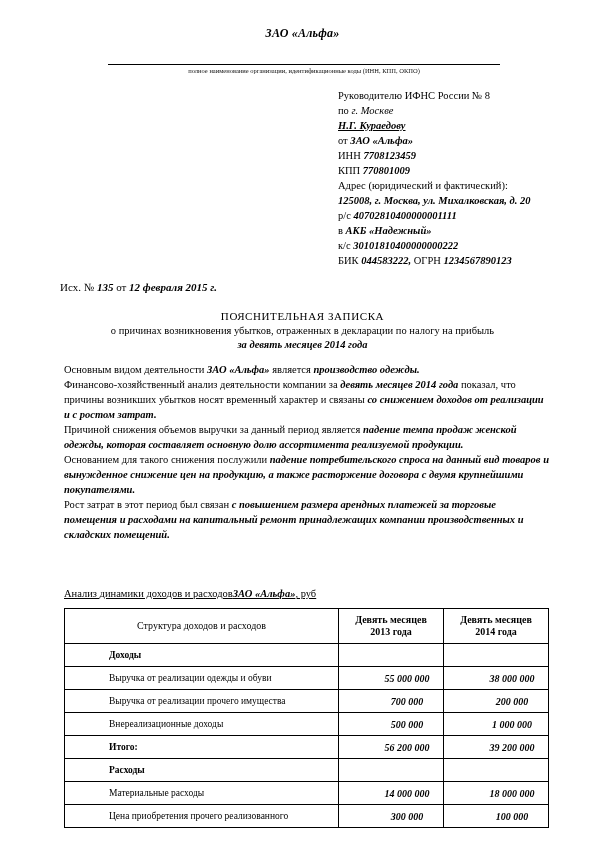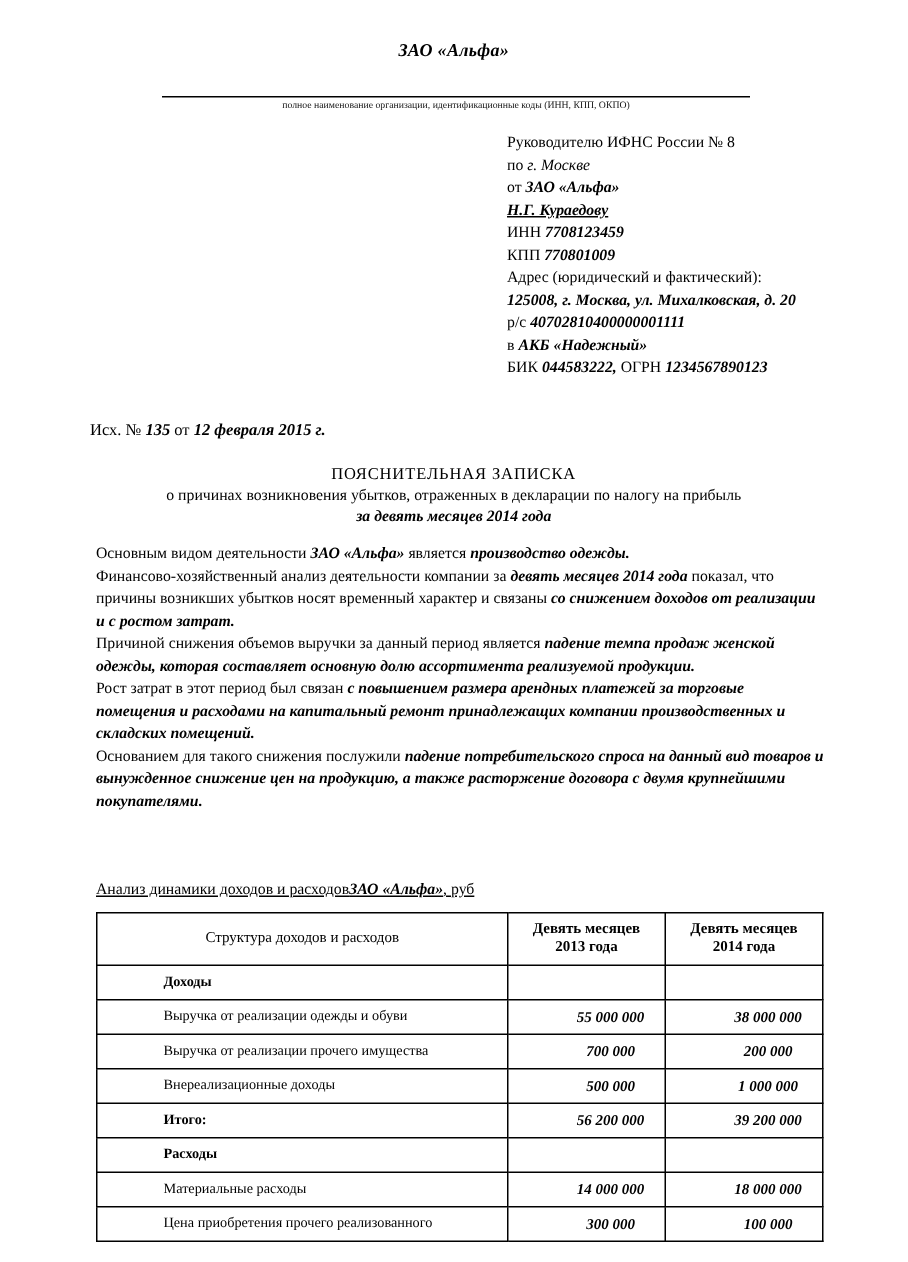--- a/index.html
+++ b/index.html
@@ -193,45 +193,49 @@
   <div class="org-rule"></div>
   <div class="org-caption">полное наименование организации, идентификационные коды (ИНН, КПП, ОКПО)</div>
 
   <div class="addressee">
     <div>Руководителю ИФНС России № 8</div>
     <div>
       <span>по</span>
       <span class="i">г. Москве</span>
     </div>
     <div>
+      <span class="bi u">Н.Г. Кураедову</span>
+    </div>
+    <div>
       <span>от</span>
       <span class="bi">ЗАО «Альфа»</span>
     </div>
     <div>
-      <span class="bi u">Н.Г. Кураедову</span>
-    </div>
-    <div>
       <span>ИНН</span>
       <span class="bi">7708123459</span>
     </div>
     <div>
       <span>КПП</span>
       <span class="bi">770801009</span>
     </div>
     <div>Адрес (юридический и фактический):</div>
     <div>
       <span class="bi">125008, г. Москва, ул. Михалковская, д. 20</span>
     </div>
     <div>
       <span>р/с</span>
       <span class="bi">40702810400000001111</span>
     </div>
     <div>
       <span>в</span>
       <span class="bi">АКБ «Надежный»</span>
+    </div>
+    <div>
+      <span>к/с</span>
+      <span class="bi">30101810400000000222</span>
     </div>
     <div>
       <span>БИК</span>
       <span class="bi">044583222,</span>
       <span>ОГРН</span>
       <span class="bi">1234567890123</span>
     </div>
   </div>
 
   <div class="outgoing">
@@ -258,27 +262,27 @@
       <span>Финансово-хозяйственный анализ деятельности компании за</span>
       <span class="bi">девять месяцев 2014 года</span>
       <span>показал, что причины возникших убытков носят временный характер и связаны</span>
       <span class="bi">со снижением доходов от реализации и с ростом затрат.</span>
     </p>
     <p>
       <span>Причиной снижения объемов выручки за данный период является</span>
       <span class="bi">падение темпа продаж женской одежды, которая составляет основную долю ассортимента реализуемой продукции.</span>
     </p>
     <p>
-      <span>Рост затрат в этот период был связан</span>
-      <span class="bi">с повышением размера арендных платежей за торговые помещения и расходами на капитальный ремонт принадлежащих компании производственных и складских помещений.</span>
-    </p>
-    <p>
       <span>Основанием для такого снижения послужили</span>
       <span class="bi">падение потребительского спроса на данный вид товаров и вынужденное снижение цен на продукцию, а также расторжение договора с двумя</span>
       <span class="bi">крупнейшими покупателями.</span>
+    </p>
+    <p>
+      <span>Рост затрат в этот период был связан</span>
+      <span class="bi">с повышением размера арендных платежей за торговые помещения и расходами на капитальный ремонт принадлежащих компании производственных и складских помещений.</span>
     </p>
   </div>
 
   <div class="table-caption">
     <span class="u">Анализ динамики доходов и расходов</span><span class="bi u">ЗАО «Альфа»</span><span class="u">, руб</span>
   </div>
 
   <table class="fin-table">
     <colgroup>
       <col class="c-name">

